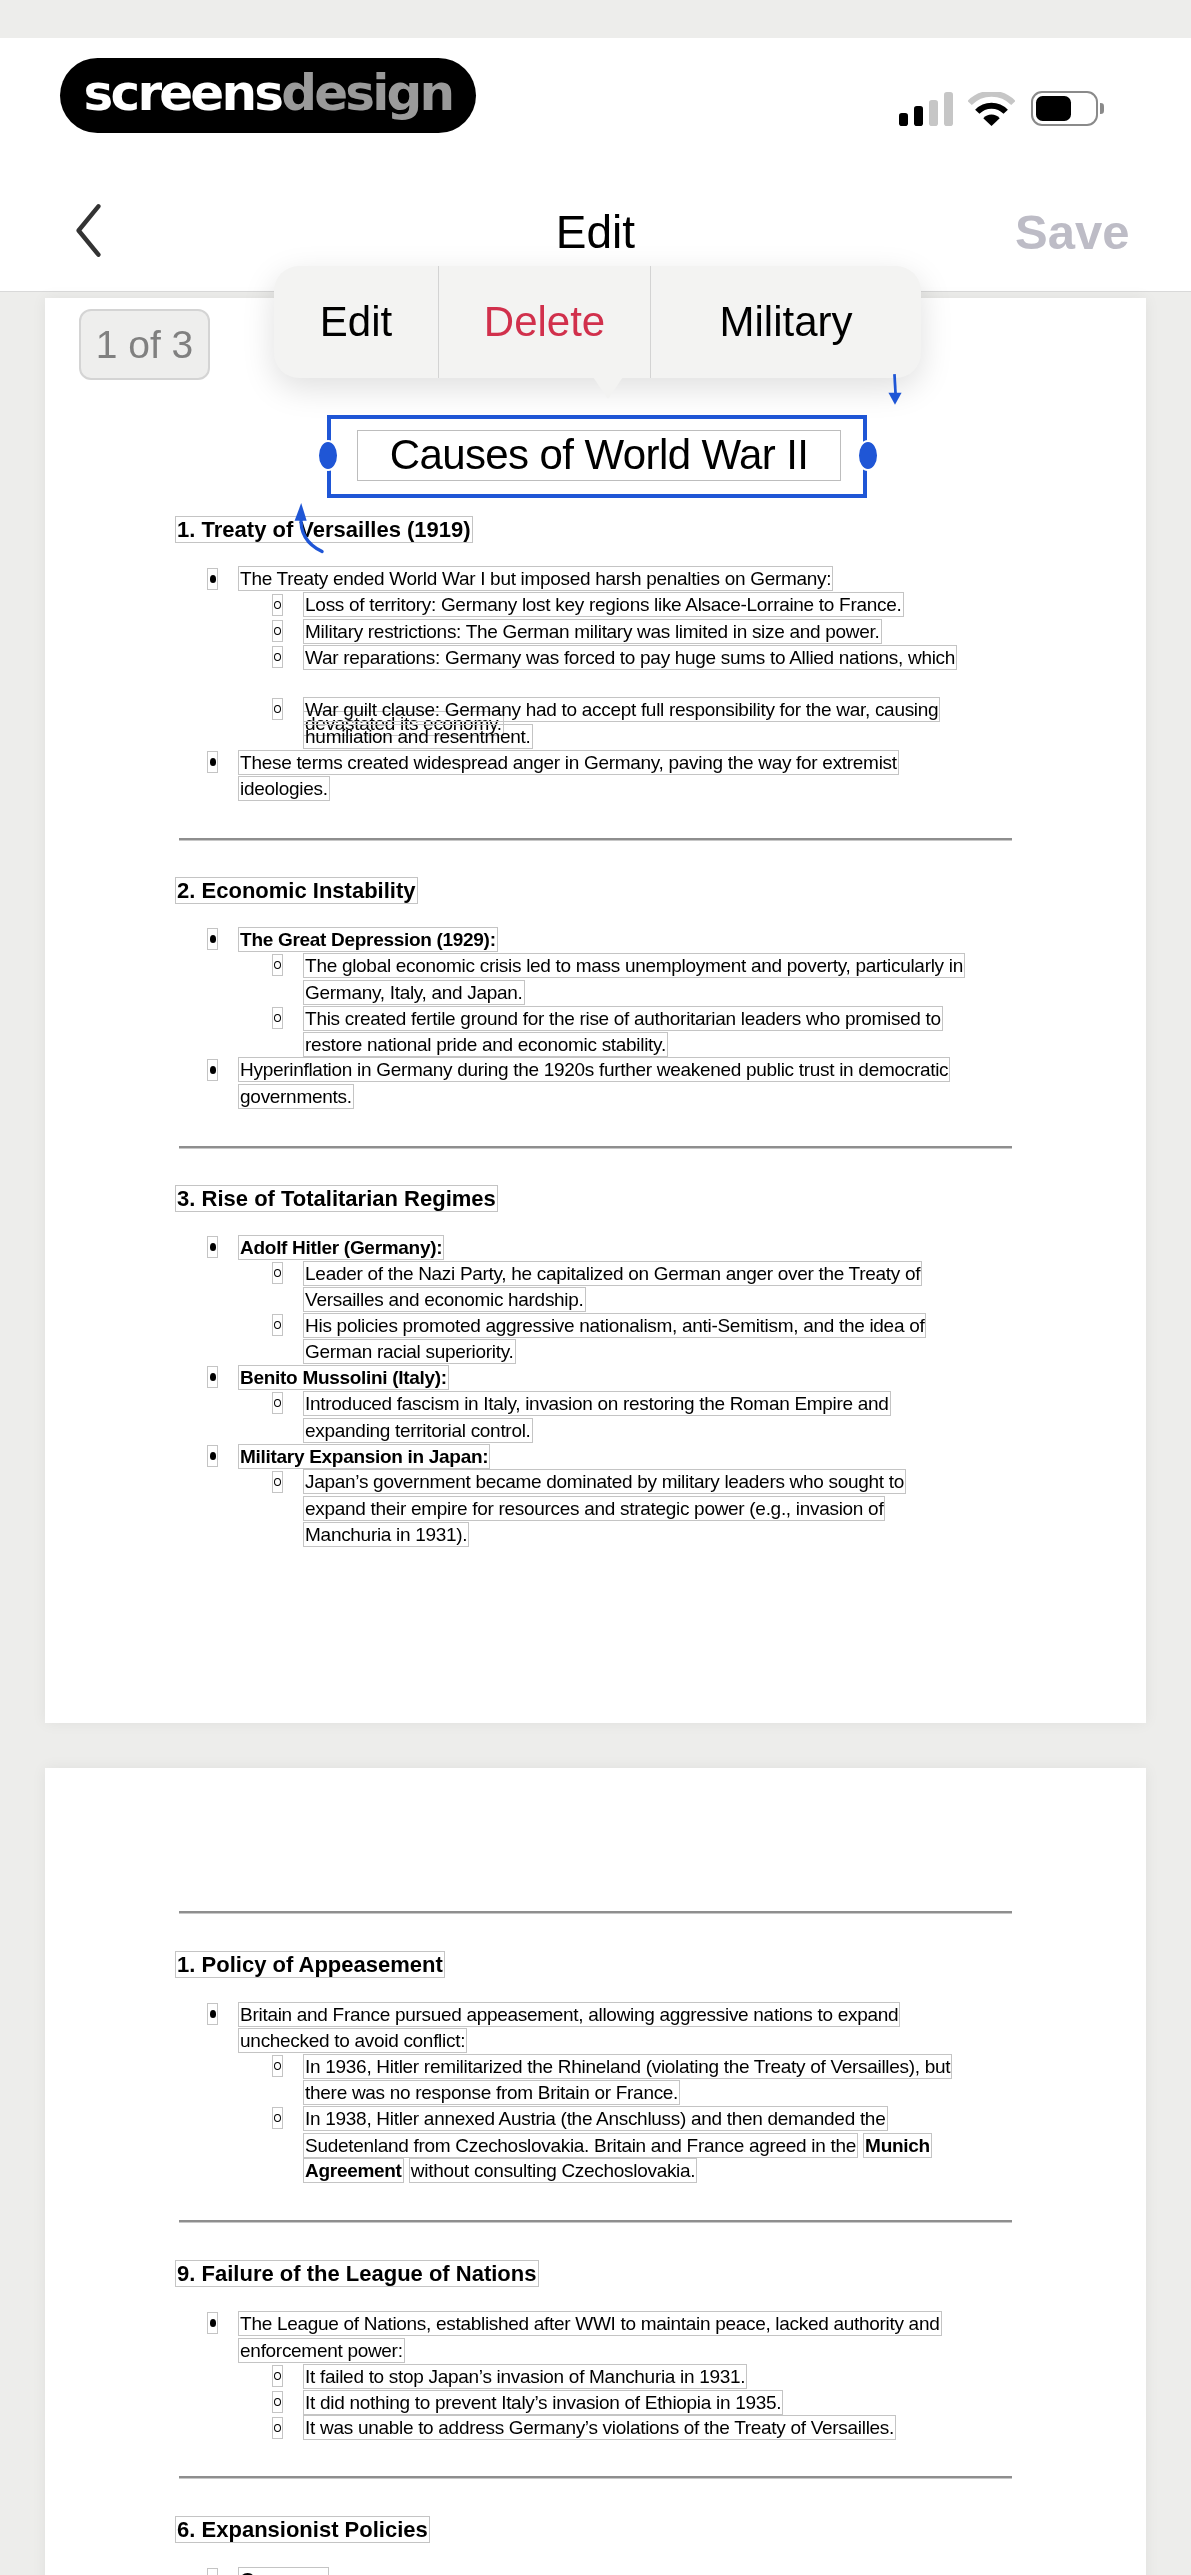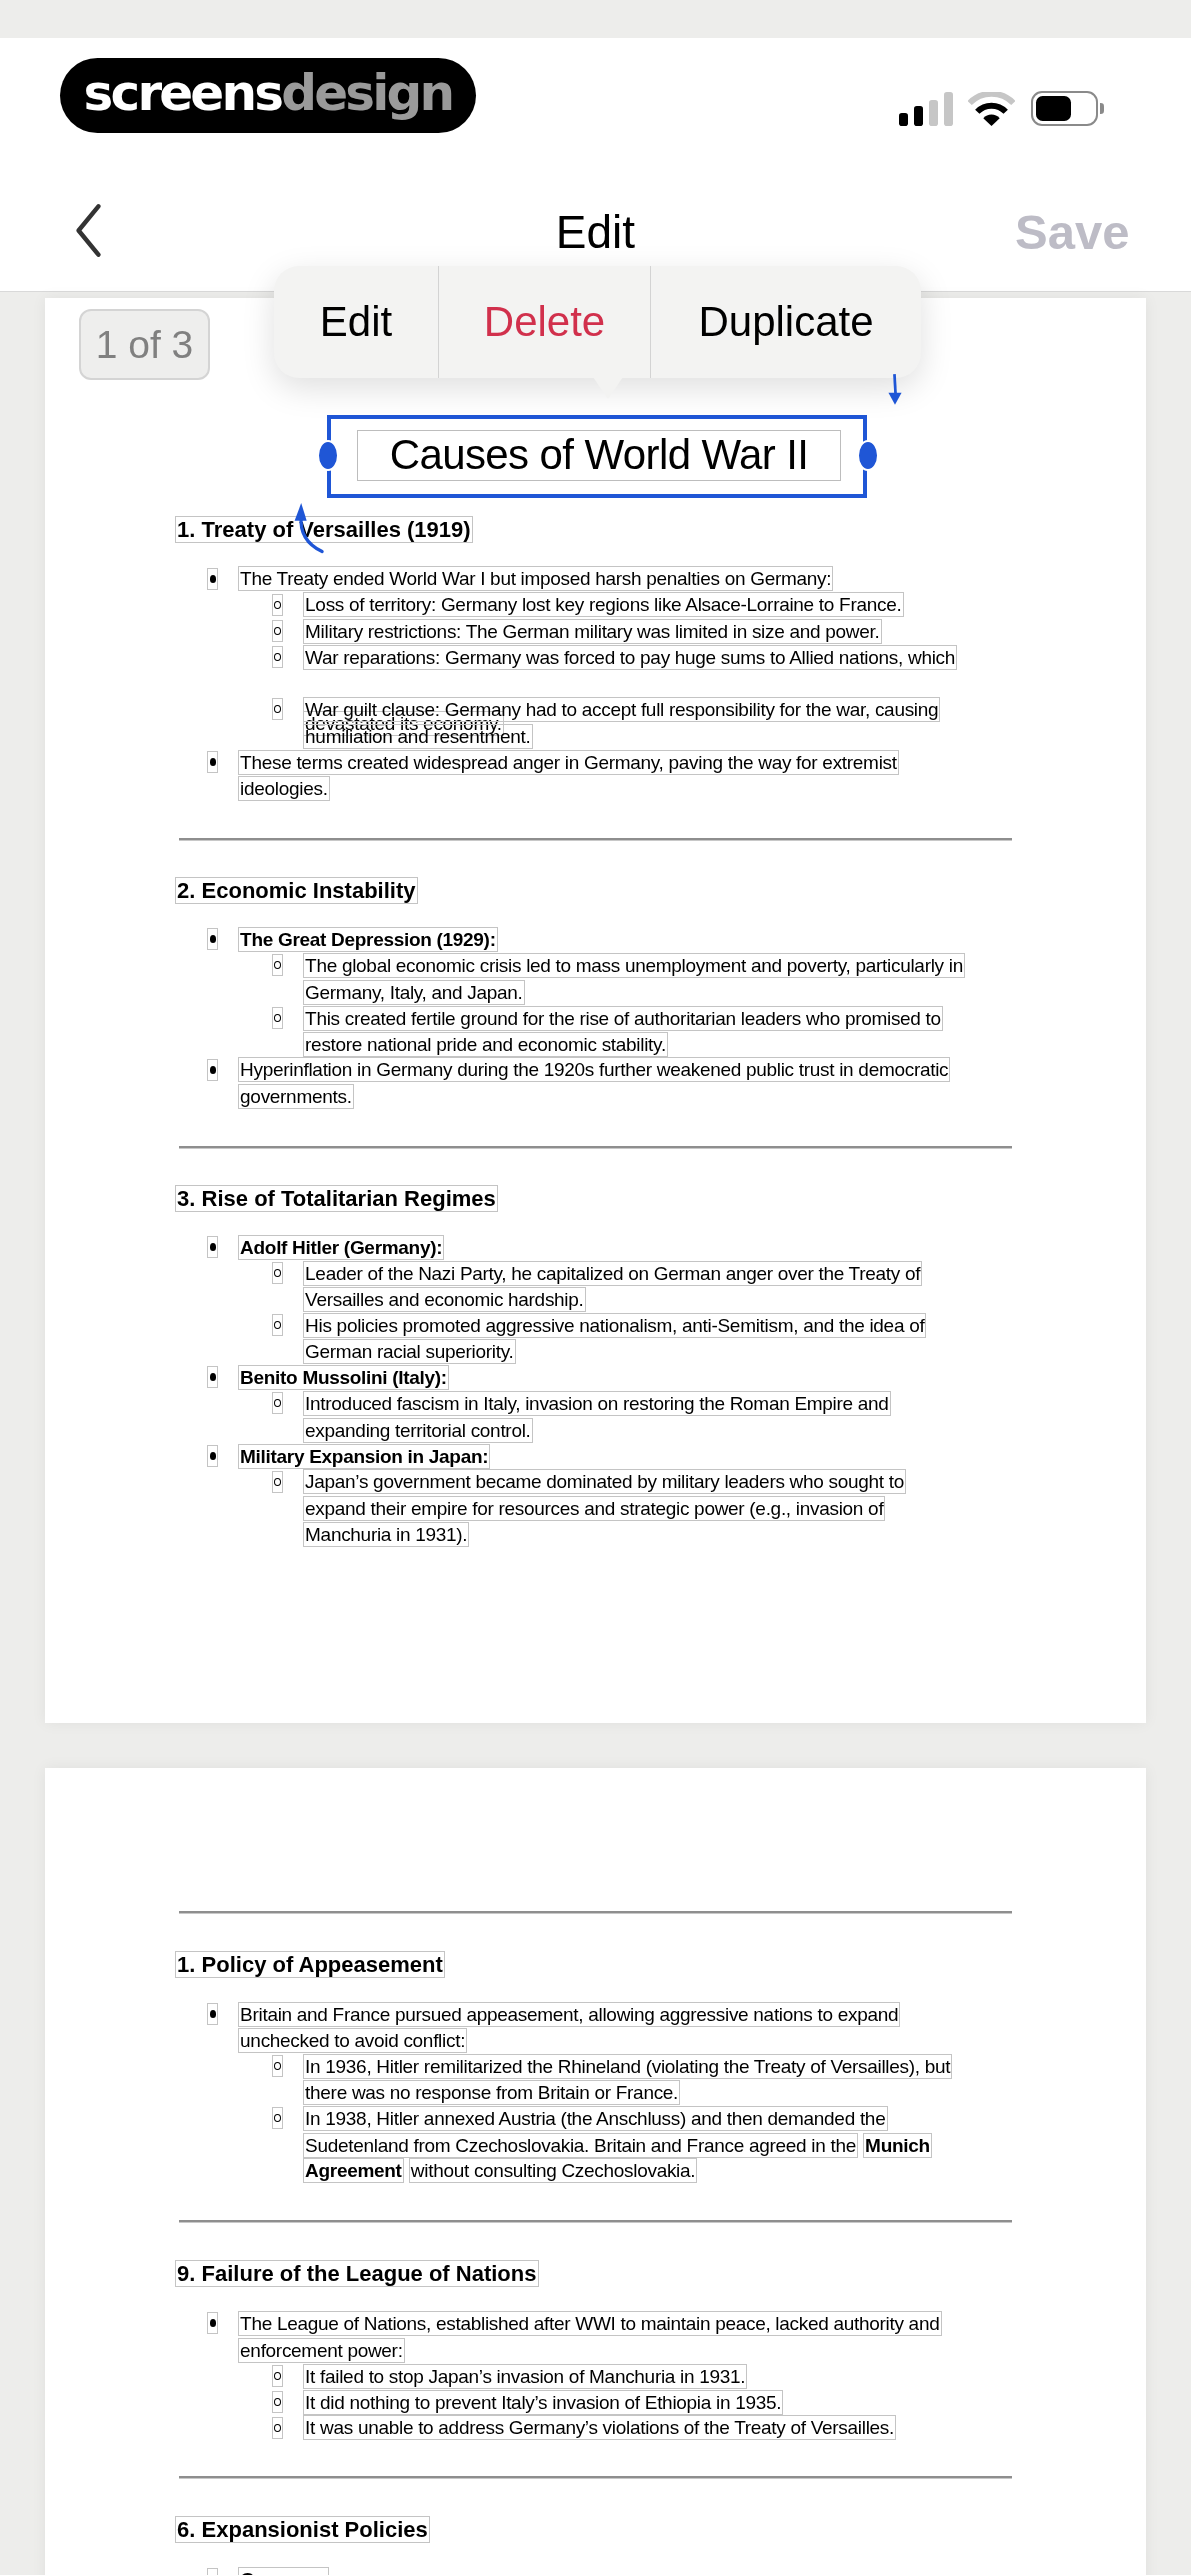--- a/index.html
+++ b/index.html
@@ -102,21 +102,21 @@
 </div>
 
 <div class="page" id="page1"></div>
 <div class="page" id="page2"></div>
 
 <div class="page-badge">1 of 3</div>
 
 <div class="ctx-menu">
   <div class="ctx-item ctx-edit">Edit</div>
   <div class="ctx-item ctx-delete" style="color:#d1304c">Delete</div>
-  <div class="ctx-item ctx-duplicate">Duplicate</div>
+  <div class="ctx-item ctx-duplicate">Military</div>
 </div>
 
 <div class="title-sel"></div>
 <div class="title-text">Causes of World War II</div>
 <div class="handle left"></div>
 <div class="handle right"></div>
 
 <svg class="arrow-svg" style="left:883px;top:374px" width="24" height="33" viewBox="0 0 44 60">
   <path d="M21 0 L23 36" stroke="#1f56d6" stroke-width="5" fill="none"></path>
   <path d="M10 34 L34 34 L22 56 Z" fill="#1f56d6"></path>

